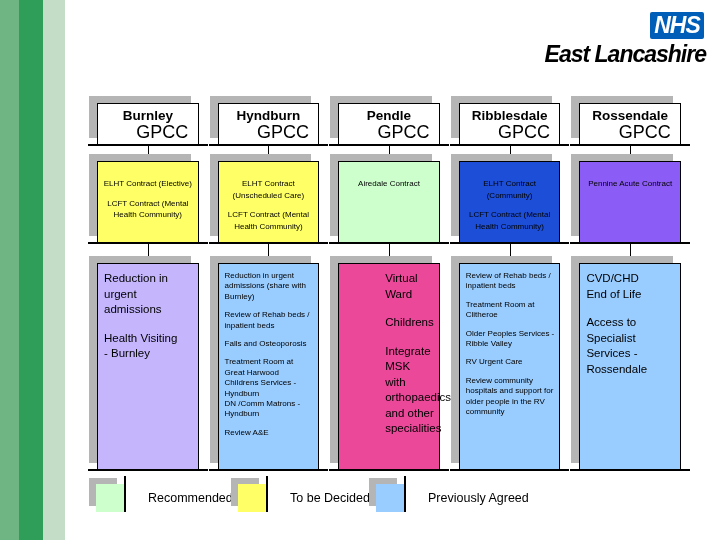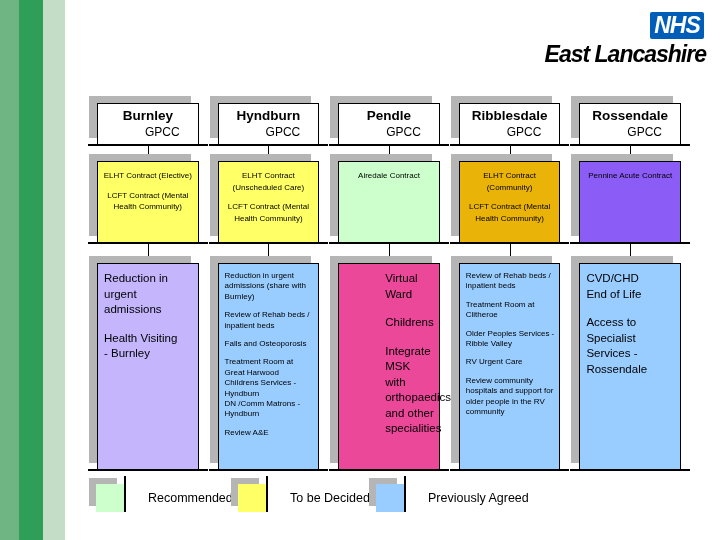--- a/index.html
+++ b/index.html
@@ -38,32 +38,32 @@
   .column{flex:1;min-width:0;display:flex;flex-direction:column;}
   .box{
     position:relative;border:1px solid #000;background:#fff;
     box-shadow:-8px -7px 0 #b5b5b5;box-sizing:border-box;
   }
   .box::after{ 
     content:"";position:absolute;left:-10px;right:-10px;bottom:-2px;height:2px;background:#000;
   }
   .hbox{height:42px;text-align:center;padding-top:3px;}
   .htitle{font-weight:bold;font-size:13.5px;line-height:17px;}
-  .hsub{font-size:12px;line-height:16px;margin-left:29px;}
+  .hsub{font-size:18px;line-height:16px;margin-left:29px;}
   .connector{position:relative;height:16px;}
   .connector.c2{height:20px;}
   .connector::before{
     content:"";position:absolute;left:50%;top:0;bottom:1px;width:1px;background:#000;
   }
   .connector::after{
     content:"";position:absolute;left:50%;bottom:-1px;transform:translateX(-50%);
     width:0;height:0;border-left:4px solid transparent;border-right:4px solid transparent;
     border-top:7px solid #000;
   }
-  .mbox{height:82px;padding:8px 3px;text-align:center;font-size:8px;line-height:1.45;}
+  .mbox{height:82px;padding:16px 3px;text-align:center;font-size:8px;line-height:1.45;}
   .mbox p{margin:0 0 8px 0;white-space:pre-line;}
   .bbox{height:207px;border-width:1.5px;padding:7px 4px 4px 6px;text-align:left;}
   .bbox p{margin:0 0 13px 0;white-space:pre-line;}
   .bbox.large{font-size:11.5px;line-height:1.35;}
   .bbox.small{font-size:8px;line-height:1.3;}
   .bbox.small p{margin:0 0 8px 0;}
 
   
   .legend{position:absolute;left:0;top:484px;width:720px;height:34px;}
   .legend-item{position:absolute;display:flex;align-items:center;}
@@ -156,21 +156,21 @@
 specialities</p>
       </div>
   </div>
 
   <div class="column">
     <div class="box hbox">
       <div class="htitle">Ribblesdale</div>
       <div class="hsub">GPCC</div>
     </div>
     <div class="connector"></div>
-    <div class="box mbox" style="background: #eab308;">
+    <div class="box mbox" style="background: #1d4ed8;">
         <p>ELHT Contract (Community)</p>
         <p>LCFT Contract (Mental Health Community)</p>
       </div>
     <div class="connector c2"></div>
     <div class="box bbox small" style="background: rgb(153, 204, 255);">
         <p>Review of Rehab beds / inpatient beds</p>
         <p>Treatment Room at Clitheroe</p>
         <p>Older Peoples Services - Ribble Valley</p>
         <p>RV Urgent Care</p>
         <p>Review community hospitals and support for older people in the RV community</p>

